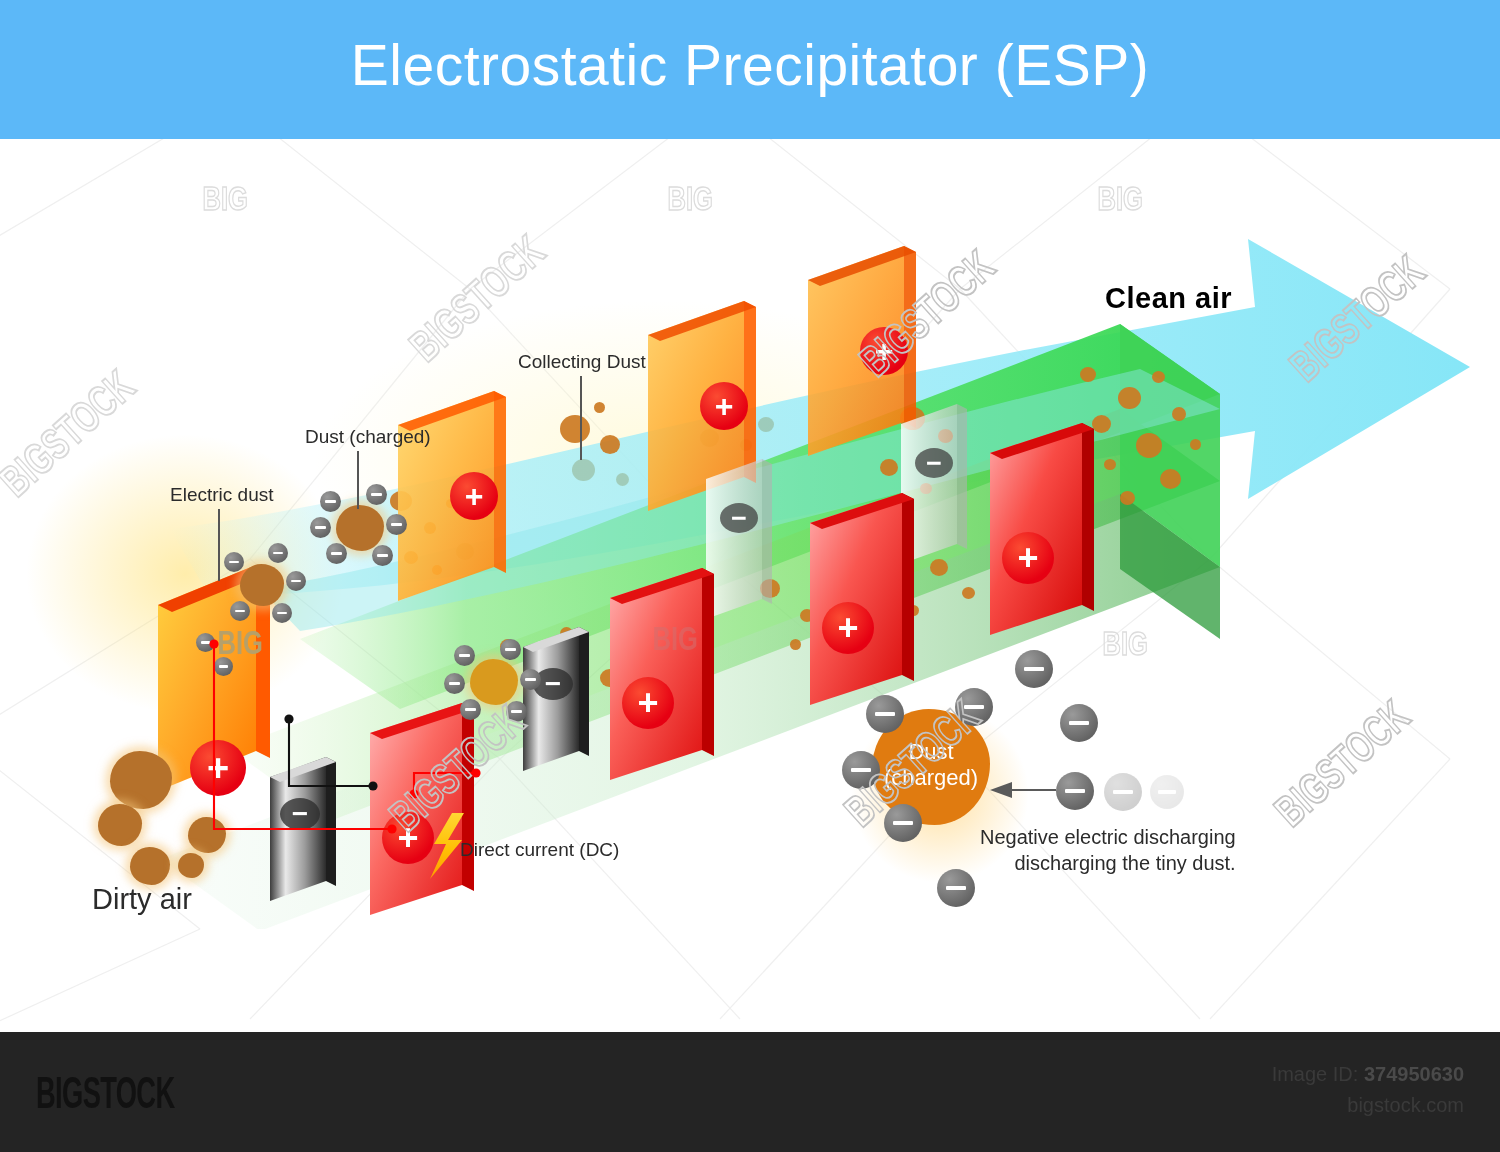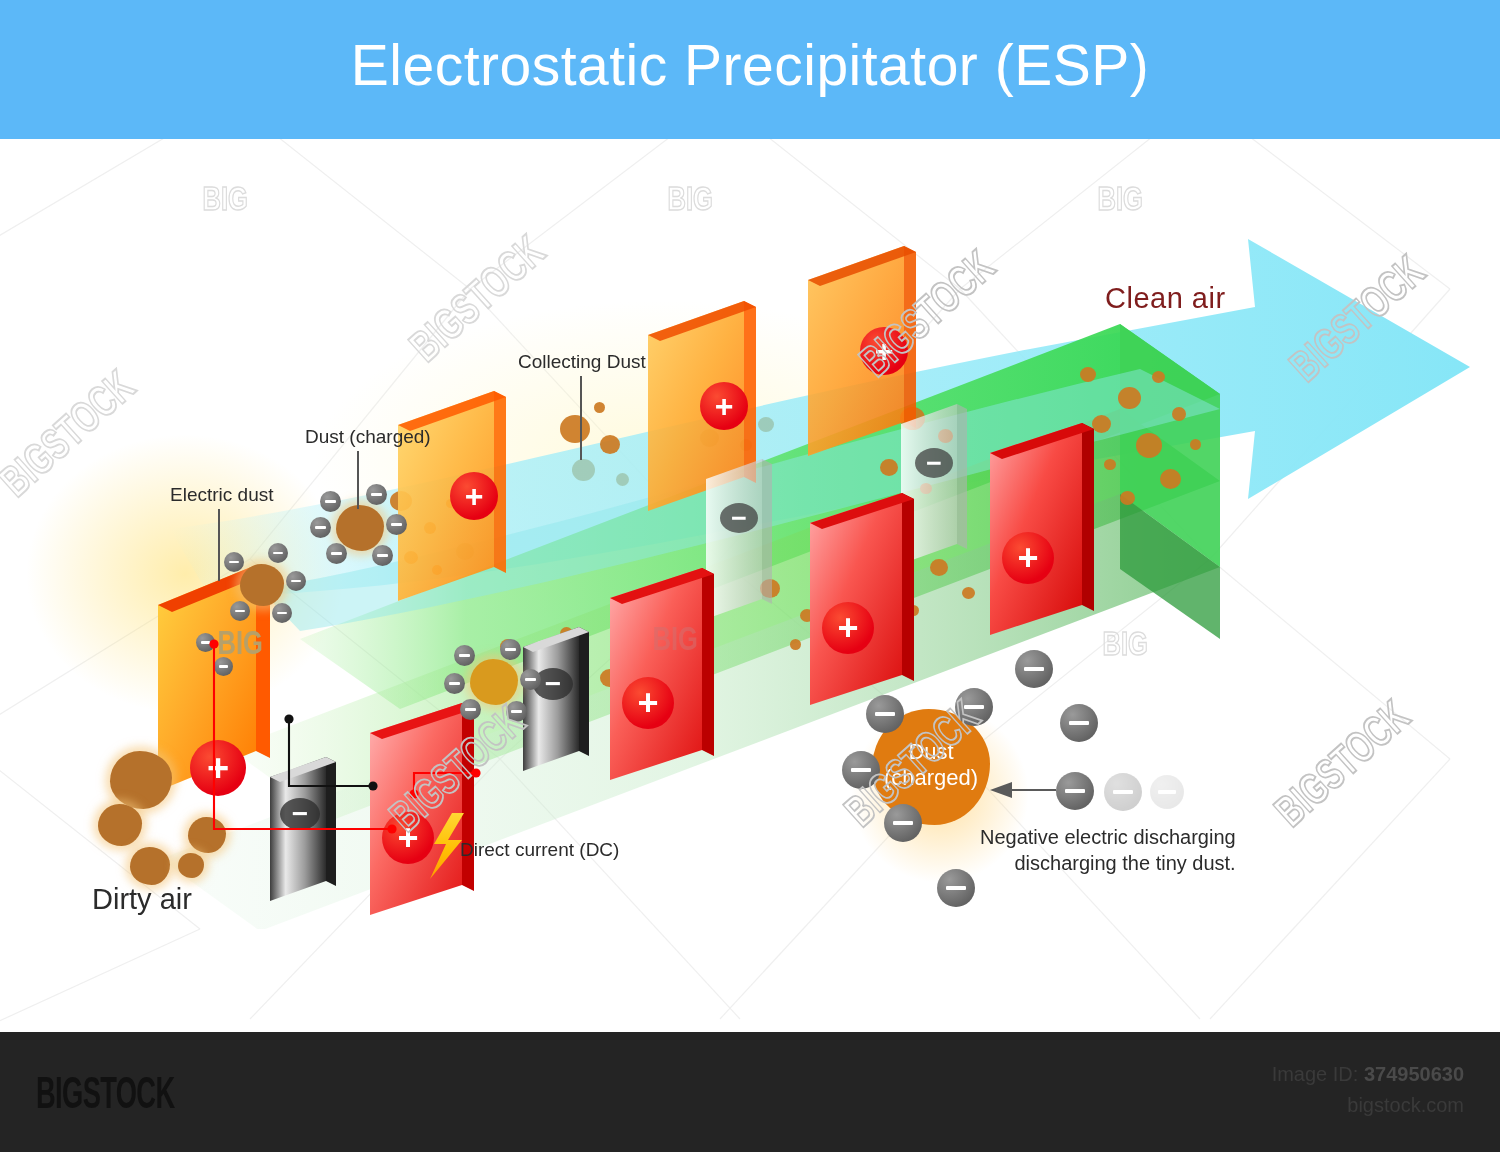--- a/index.html
+++ b/index.html
@@ -51,22 +51,22 @@
   .dustblob{position:absolute;background:#b5712b;border-radius:48% 52% 46% 54%/52% 46% 54% 48%;
             box-shadow:0 0 9px 5px rgba(244,196,120,.55);}
   .spot{position:absolute;background:#cc7a22;border-radius:50%;opacity:.92;}
   .spot.dim{background:#8fae8a;opacity:.55;}
 
   .label{position:absolute;color:#2b2b2b;font-size:19px;font-family:"Liberation Sans",sans-serif;
          white-space:nowrap;}
   .bigtext{position:absolute;color:#2b2b2b;font-size:29px;font-family:"Liberation Sans",sans-serif;}
   .leader{position:absolute;background:#555;}
 
-  #cleanair-text{position:absolute;color:#7f1d1d;font-size:29px;letter-spacing:.5px;
-                 font-family:"Liberation Sans",sans-serif;}
+  #cleanair-text{position:absolute;color:#000000;font-size:29px;letter-spacing:.5px;
+                 font-family:"Liberation Sans",sans-serif;font-weight:bold;}
   .caption{position:absolute;color:#2b2b2b;font-size:20px;line-height:1.28;
            font-family:"Liberation Sans",sans-serif;}
   #dustbig-label{position:absolute;color:#fff;font-size:22px;text-align:center;line-height:1.2;
                  font-family:"Liberation Sans",sans-serif;width:160px;}
 </style>
 <style>.ion::after{width:52%;height:13%;}</style></head>
 <body>
 
 <div id="stage">
 

